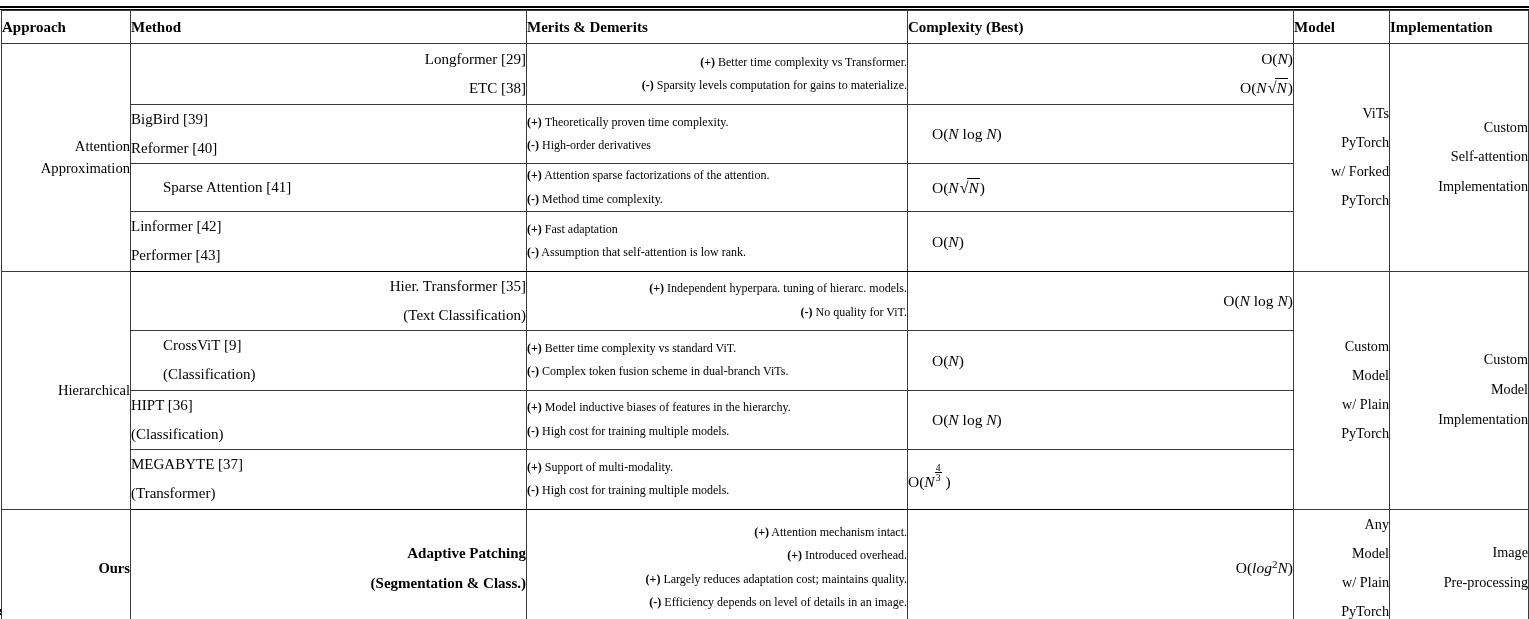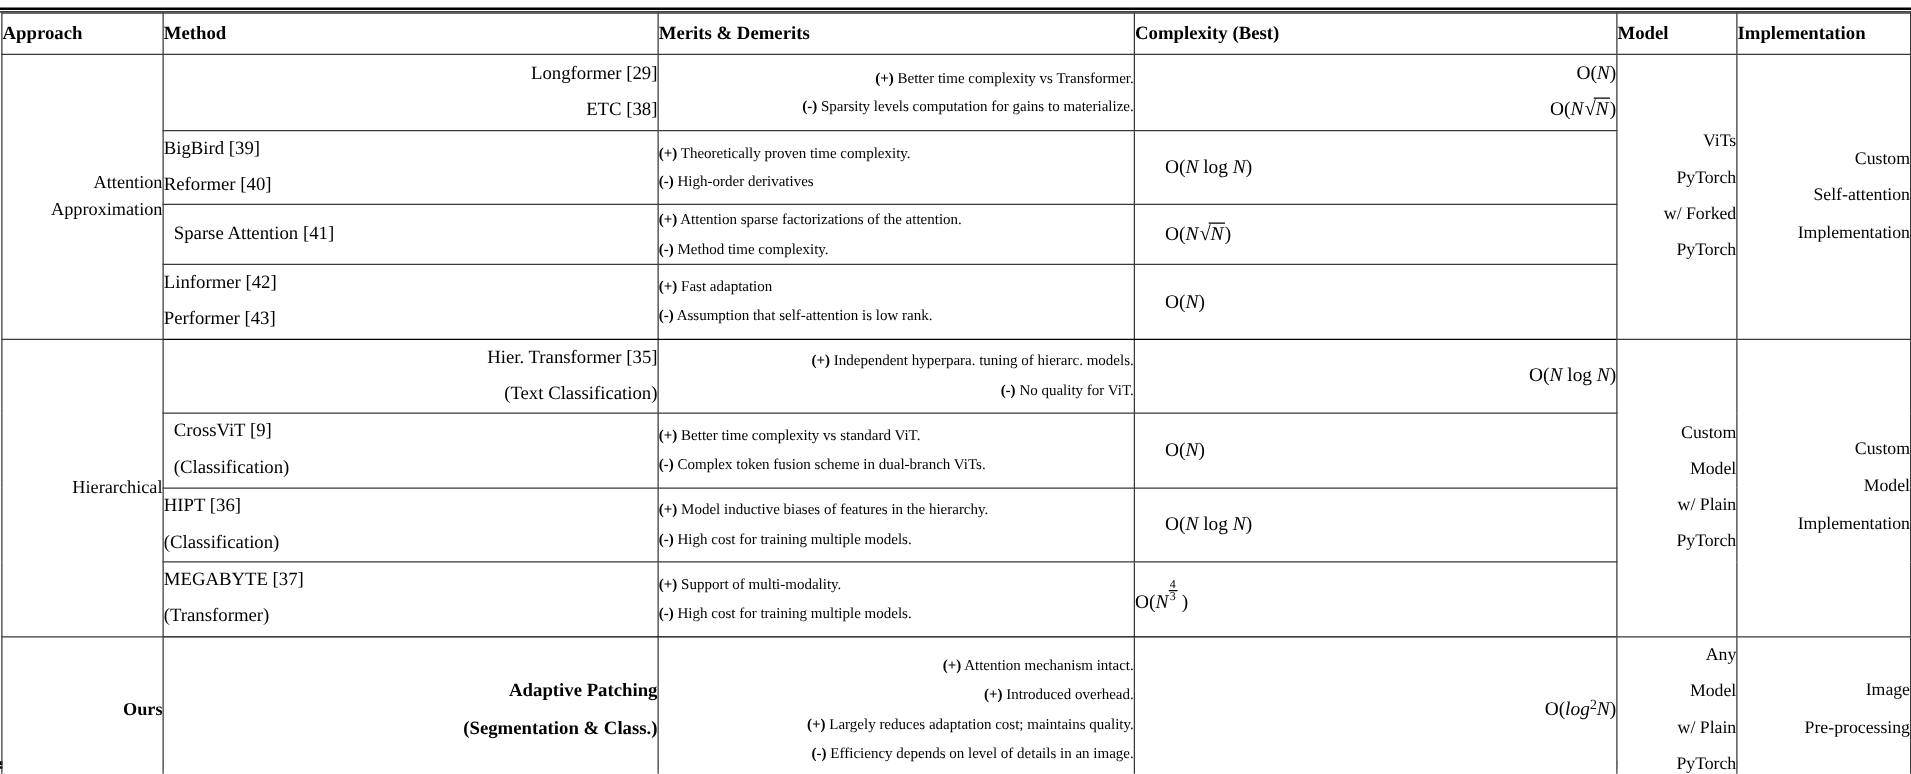--- a/index.html
+++ b/index.html
@@ -87,21 +87,21 @@
     border-bottom: 1.5px solid #000;
   }
   td.impl-cell { line-height: 2.1; }
 
   
   td.method-cell {
     padding: 3px 0 3px 14px;
     line-height: 1.95;
     font-size: 15px;
   }
-  td.method-cell.indent { padding-left: 8px; }
+  td.method-cell.indent { padding-left: 32px; }
   td.method-cell.bold { font-weight: bold; padding-top: 9px; padding-bottom: 9px; line-height: 2.0; }
 
   
   td.merits-cell {
     padding: 3px 0 3px 12px;
     line-height: 1.95;
     font-size: 12px;
     margin-left: 32px;
   }
   td.merits-cell .sign { font-weight: bold; }

